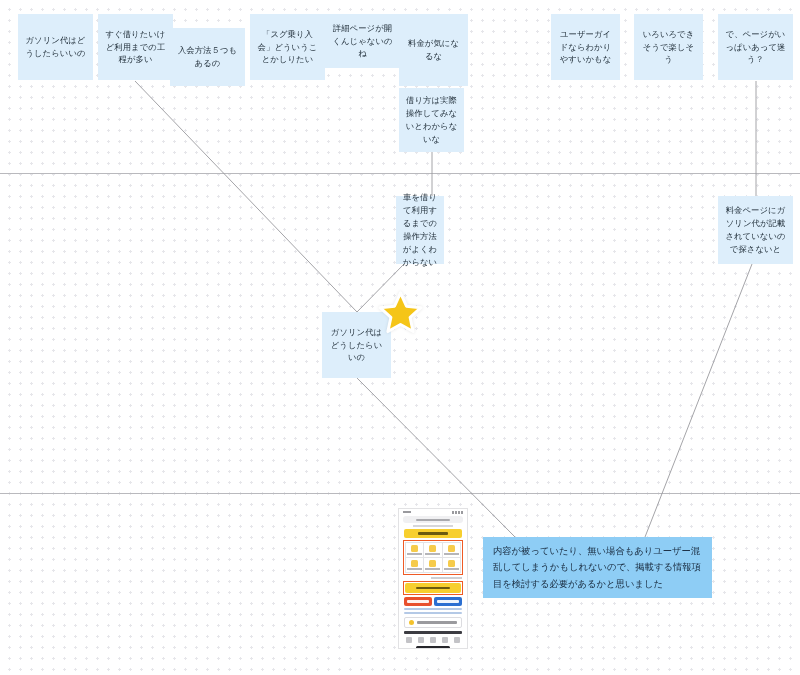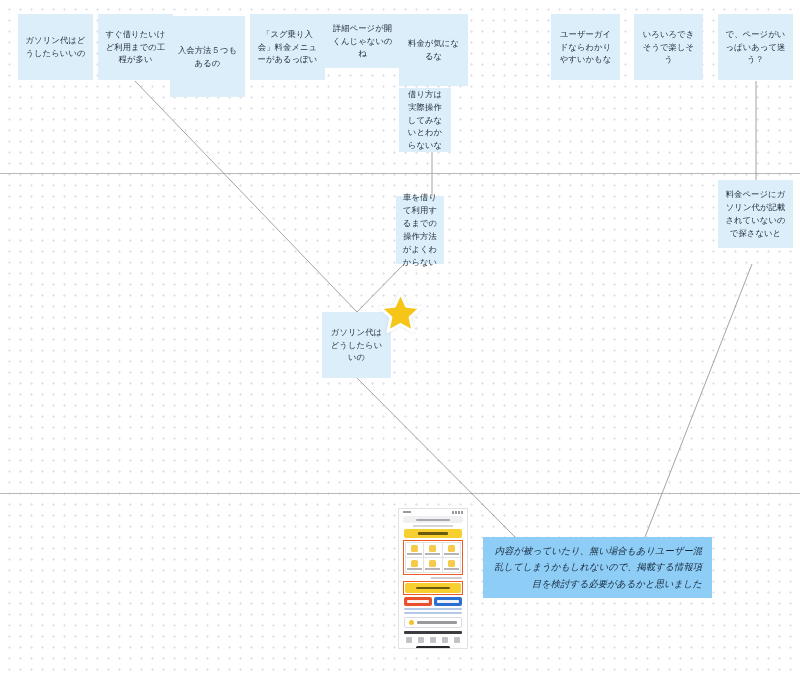--- a/index.html
+++ b/index.html
@@ -35,24 +35,23 @@
     display: flex; align-items: center; justify-content: center;
     padding: 4px 5px;
     letter-spacing: .1px;
   }
   .comment {
     position: absolute;
     background: #8ecdf5;
     color: #17293d;
     font-size: 9.3px;
     line-height: 1.75;
-    text-align: right;
+    text-align: left;
     display: flex; align-items: center; justify-content: center;
     padding: 12px 10px;
-    font-style: italic;
   }
   .star {
     position: absolute;
     filter: drop-shadow(0 0 1.5px rgba(0,0,0,.10));
   }
   
   .phone {
     position: absolute;
     background: #ffffff;
     border: 1px solid #e2e2e4;
@@ -128,30 +127,30 @@
       <path d="M 432 152 L 432 196"></path>
       <path d="M 404 264 L 357 312"></path>
       <path d="M 756 81 L 756 196"></path>
       <path d="M 752 264 L 645 537"></path>
       <path d="M 357 378 L 515 537"></path>
     </g>
   </svg>
 
   <div class="card" style="left:18px;top:14px;width:75px;height:66px">ガソリン代はどうしたらいいの</div>
   <div class="card" style="left:98px;top:14px;width:75px;height:66px">すぐ借りたいけど利用までの工程が多い</div>
-  <div class="card" style="left:170px;top:16px;width:75px;height:81px">入会方法５つもあるの</div>
-  <div class="card" style="left:250px;top:14px;width:75px;height:66px">「スグ乗り入会」料金メニューがあるっぽい</div>
+  <div class="card" style="left:170px;top:28px;width:75px;height:58px">入会方法５つもあるの</div>
+  <div class="card" style="left:250px;top:14px;width:75px;height:66px">「スグ乗り入会」どういうことかしりたい</div>
   <div class="card" style="left:325px;top:14px;width:75px;height:54px">詳細ページが開くんじゃないのね</div>
   <div class="card" style="left:399px;top:14px;width:69px;height:72px">料金が気になるな</div>
   <div class="card" style="left:551px;top:14px;width:69px;height:66px">ユーザーガイドならわかりやすいかもな</div>
   <div class="card" style="left:634px;top:14px;width:69px;height:66px">いろいろできそうで楽しそう</div>
   <div class="card" style="left:718px;top:14px;width:75px;height:66px">で、ページがいっぱいあって迷う？</div>
-  <div class="card" style="left:399px;top:88px;width:52px;height:64px">借り方は実際操作してみないとわからないな</div>
+  <div class="card" style="left:399px;top:88px;width:65px;height:64px">借り方は実際操作してみないとわからないな</div>
   <div class="card" style="left:396px;top:196px;width:48px;height:68px">車を借りて利用するまでの操作方法がよくわからない</div>
-  <div class="card" style="left:718px;top:180px;width:75px;height:68px">料金ページにガソリン代が記載されていないので探さないと</div>
+  <div class="card" style="left:718px;top:196px;width:75px;height:68px">料金ページにガソリン代が記載されていないので探さないと</div>
   <div class="card" style="left:322px;top:312px;width:69px;height:66px">ガソリン代はどうしたらいいの</div>
 
   <svg class="star" style="left:378px;top:291px" width="45" height="43" viewBox="0 0 48 46">
     <path d="M24 2 L30.4 16.2 L45.8 17.9 L34.3 28.3 L37.5 43.4 L24 35.8 L10.5 43.4 L13.7 28.3 L2.2 17.9 L17.6 16.2 Z" fill="#f5c518" stroke="#ffffff" stroke-width="3.2" stroke-linejoin="round"></path>
   </svg>
 
   <div class="comment" style="left:483px;top:537px;width:229px;height:61px">内容が被っていたり、無い場合もありユーザー混乱してしまうかもしれないので、掲載する情報項目を検討する必要があるかと思いました</div>
 
   <div class="phone" style="left:398px;top:508px;width:70px;height:141px">
     <div class="ph-status">

